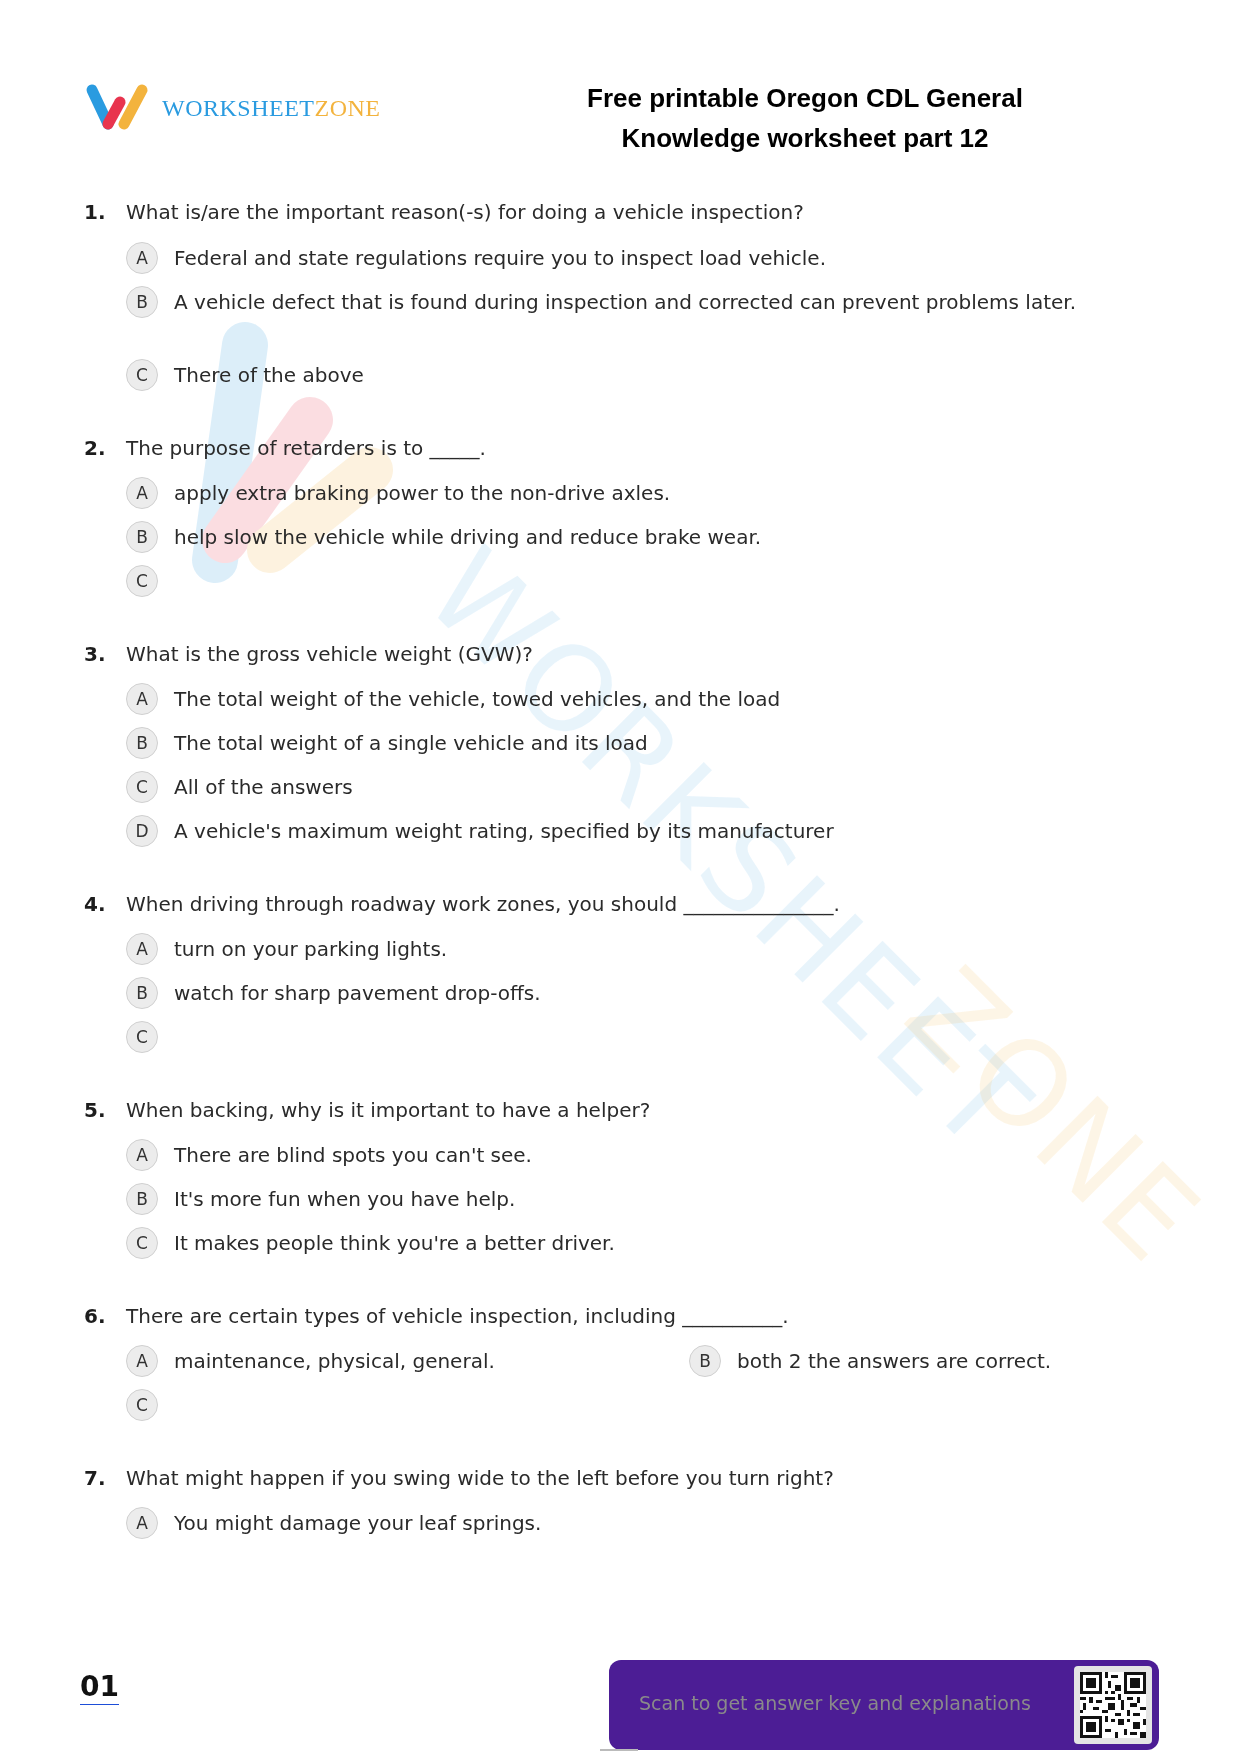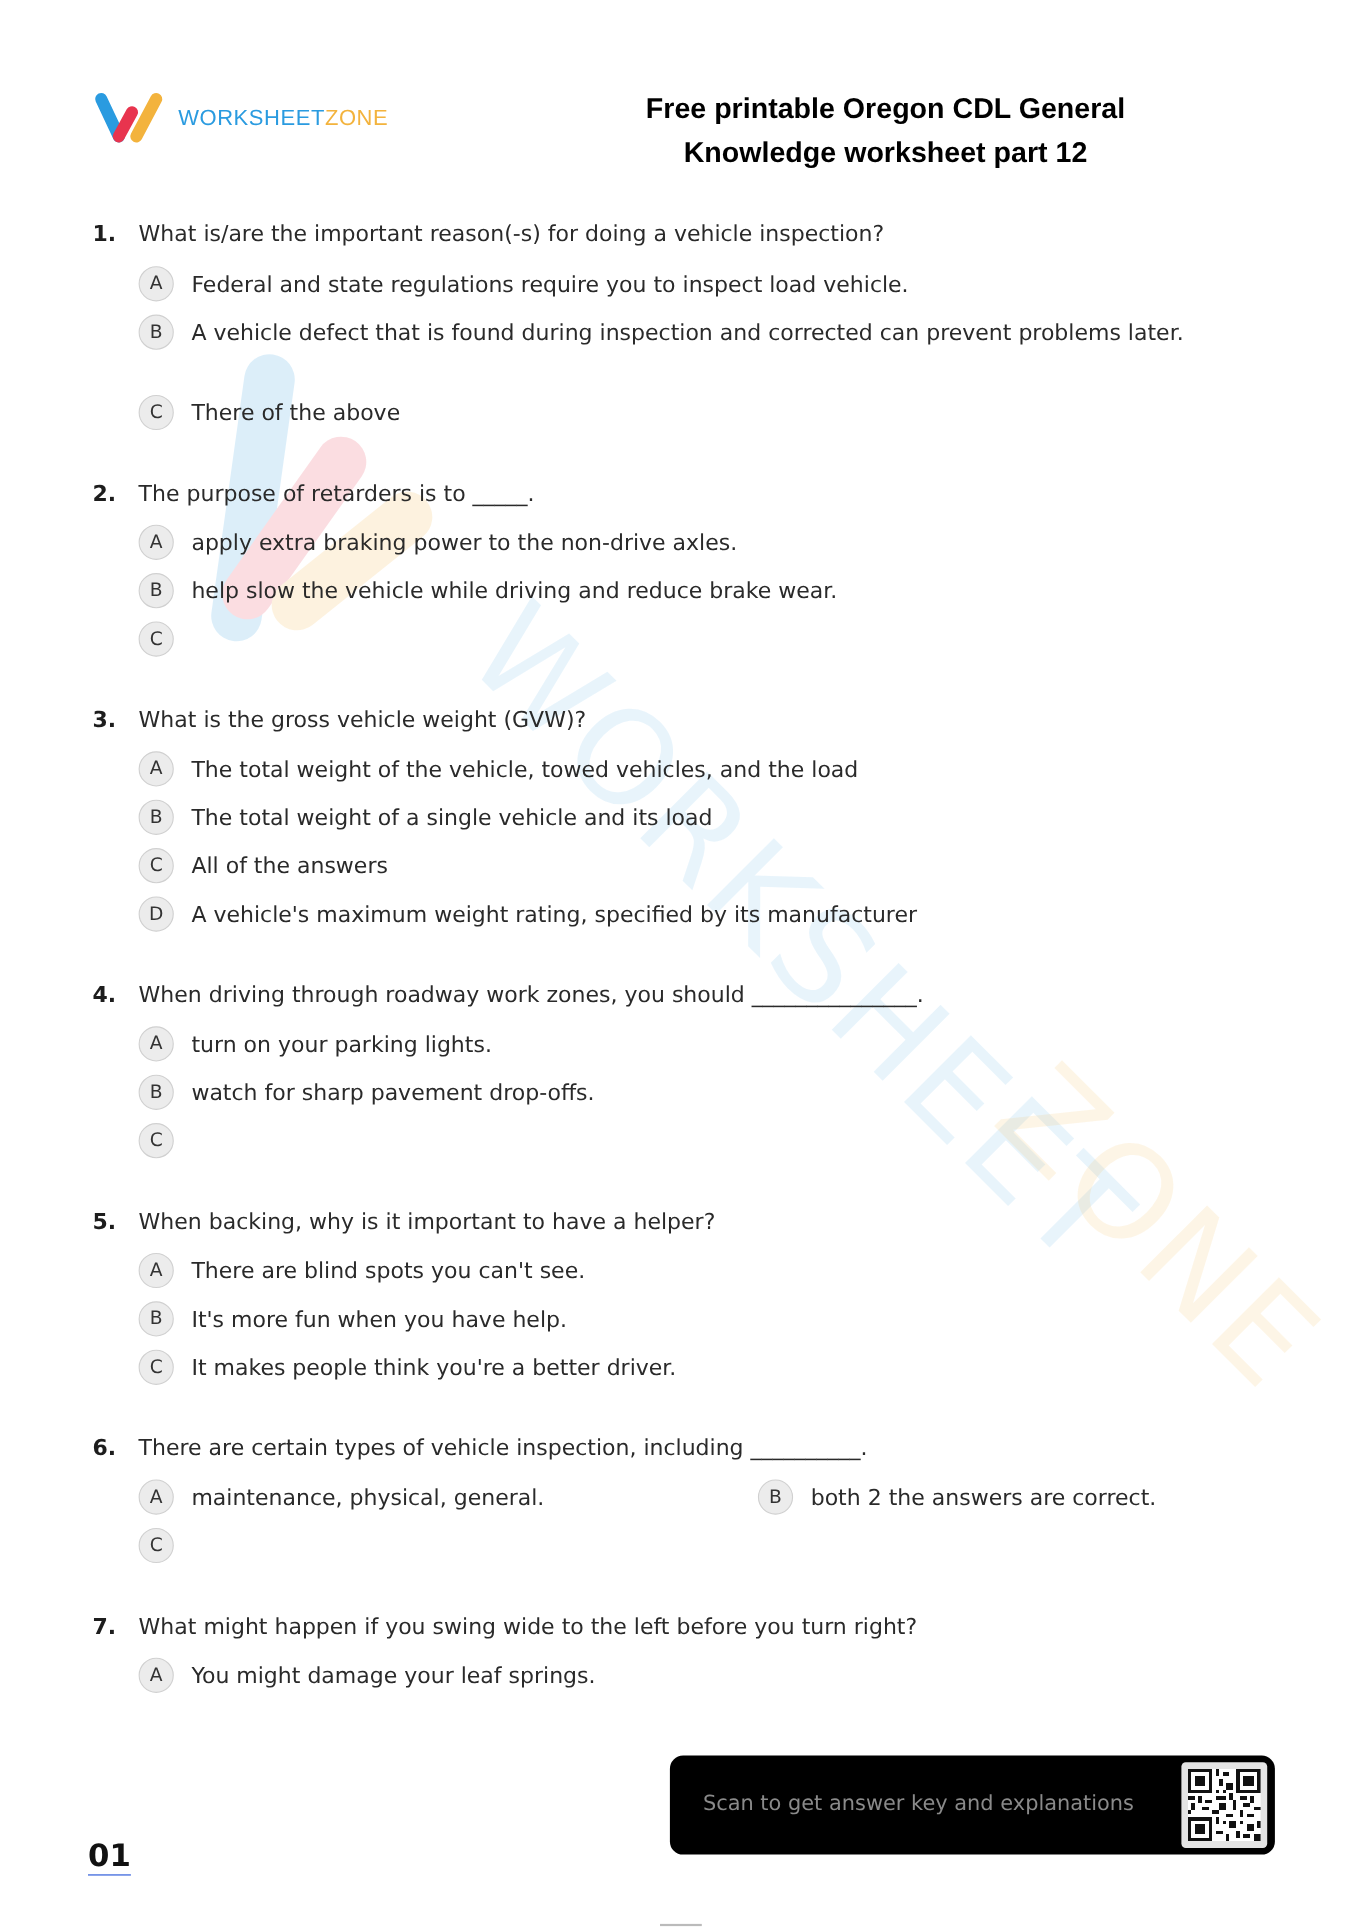--- a/index.html
+++ b/index.html
@@ -5,36 +5,36 @@
   html, body { margin: 0; padding: 0; background: #ffffff; }
   body {
     width: 1239px; height: 1754px; position: relative; overflow: hidden;
     font-family: "Liberation Sans", "DejaVu Sans", sans-serif;
     color: #222222;
   }
   .watermark { position: absolute; left: 0; top: 0; width: 1239px; height: 1754px; pointer-events: none; z-index: 0; }
   .header { position: absolute; left: 0; top: 0; width: 1239px; height: 170px; z-index: 1; }
   .logo { position: absolute; left: 84px; top: 82px; display: flex; align-items: center; }
   .logo-mark { width: 68px; height: 52px; }
-  .logo-text { margin-left: 10px; font-size: 20px; letter-spacing: 0.5px; font-family: Liberation Sans, sans-serif; }
+  .logo-text { margin-left: 10px; font-size: 24px; letter-spacing: 0.5px; font-family: Liberation Serif, serif; }
   .logo-text .w1 { color: #2a9be0; }
   .logo-text .w2 { color: #f3b33d; }
   .title { position: absolute; left: 560px; width: 490px; top: 78px; text-align: center; font-weight: bold; font-size: 26px; line-height: 40px; color: #000000; font-family: Liberation Sans, sans-serif; }
 
   .questions { position: absolute; left: 0; top: 0; width: 1239px; z-index: 1; }
   .q { position: absolute; left: 84px; width: 1080px; }
   .q-head { display: flex; align-items: baseline; font-size: 21px; line-height: 28px; }
   .q-num { width: 42px; font-weight: bold; color: #1d1d1d; font-family: "DejaVu Sans", sans-serif; font-size: 20px; }
   .q-text { color: #2a2a2a; font-family: "DejaVu Sans", sans-serif; font-size: 20px; }
   .opt { position: absolute; display: flex; align-items: flex-start; font-family: "DejaVu Sans", sans-serif; }
   .badge { flex: 0 0 auto; width: 30px; height: 30px; border-radius: 50%; background: #ececec; border: 1px solid #d0d0d0; display: flex; align-items: center; justify-content: center; font-size: 17px; color: #333; margin-top: -2px; }
   .opt-text { margin-left: 16px; font-size: 20px; line-height: 28px; color: #2a2a2a; width: 935px; }
 
   .footer-num { position: absolute; left: 80px; top: 1672px; font-size: 28px; font-weight: bold; color: #111; border-bottom: 1px solid #1d4ed8; line-height: 30px; padding-bottom: 2px; font-family: "DejaVu Sans", sans-serif; z-index: 1; }
-  .scan-box { position: absolute; left: 609px; top: 1596px; width: 550px; height: 90px; background: #000000; border-radius: 12px; z-index: 1; }
+  .scan-box { position: absolute; left: 609px; top: 1660px; width: 550px; height: 90px; background: #4c1d95; border-radius: 12px; z-index: 1; }
   .scan-text { position: absolute; left: 30px; top: 32px; font-size: 19px; color: #8a8a8a; font-family: "DejaVu Sans", sans-serif; }
   .qr { position: absolute; left: 465px; top: 6px; width: 78px; height: 78px; background: #e4e4e4; border-radius: 4px; display: flex; align-items: center; justify-content: center; }
   .bottom-line { position: absolute; left: 600px; top: 1749px; width: 38px; height: 2px; background: #bbbbbb; z-index: 1; }
 </style>
 </head>
 <body>
 
 <svg class="watermark" viewBox="0 0 1239 1754">
   <g opacity="0.16">
     <line x1="245" y1="345" x2="215" y2="560" stroke="#2a9be0" stroke-width="46" stroke-linecap="round"></line>

